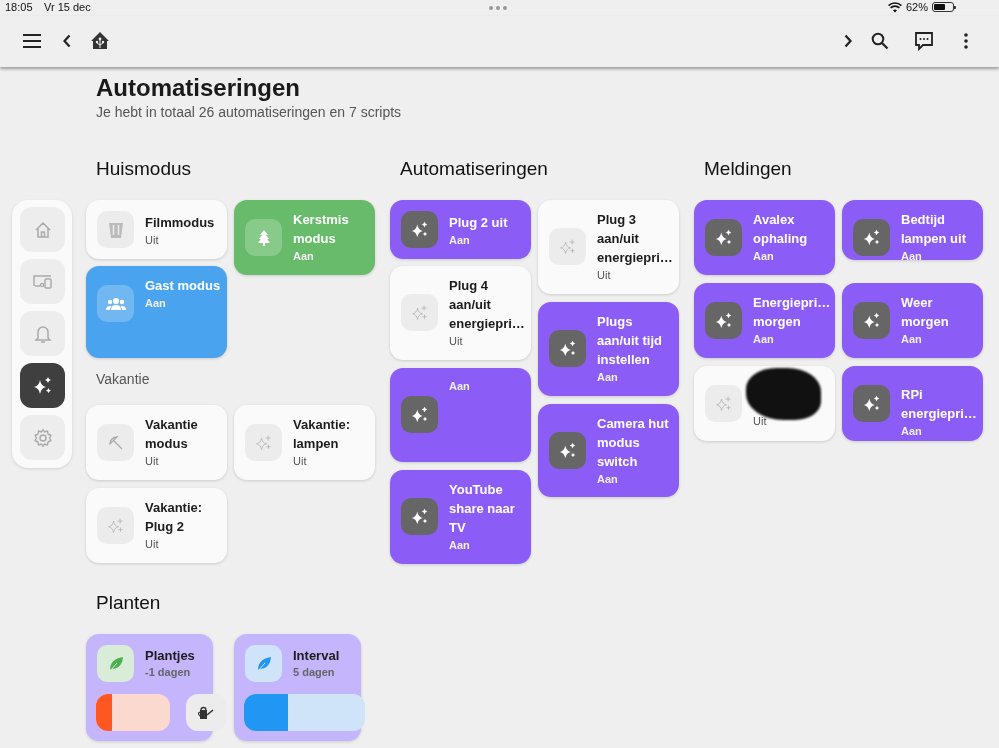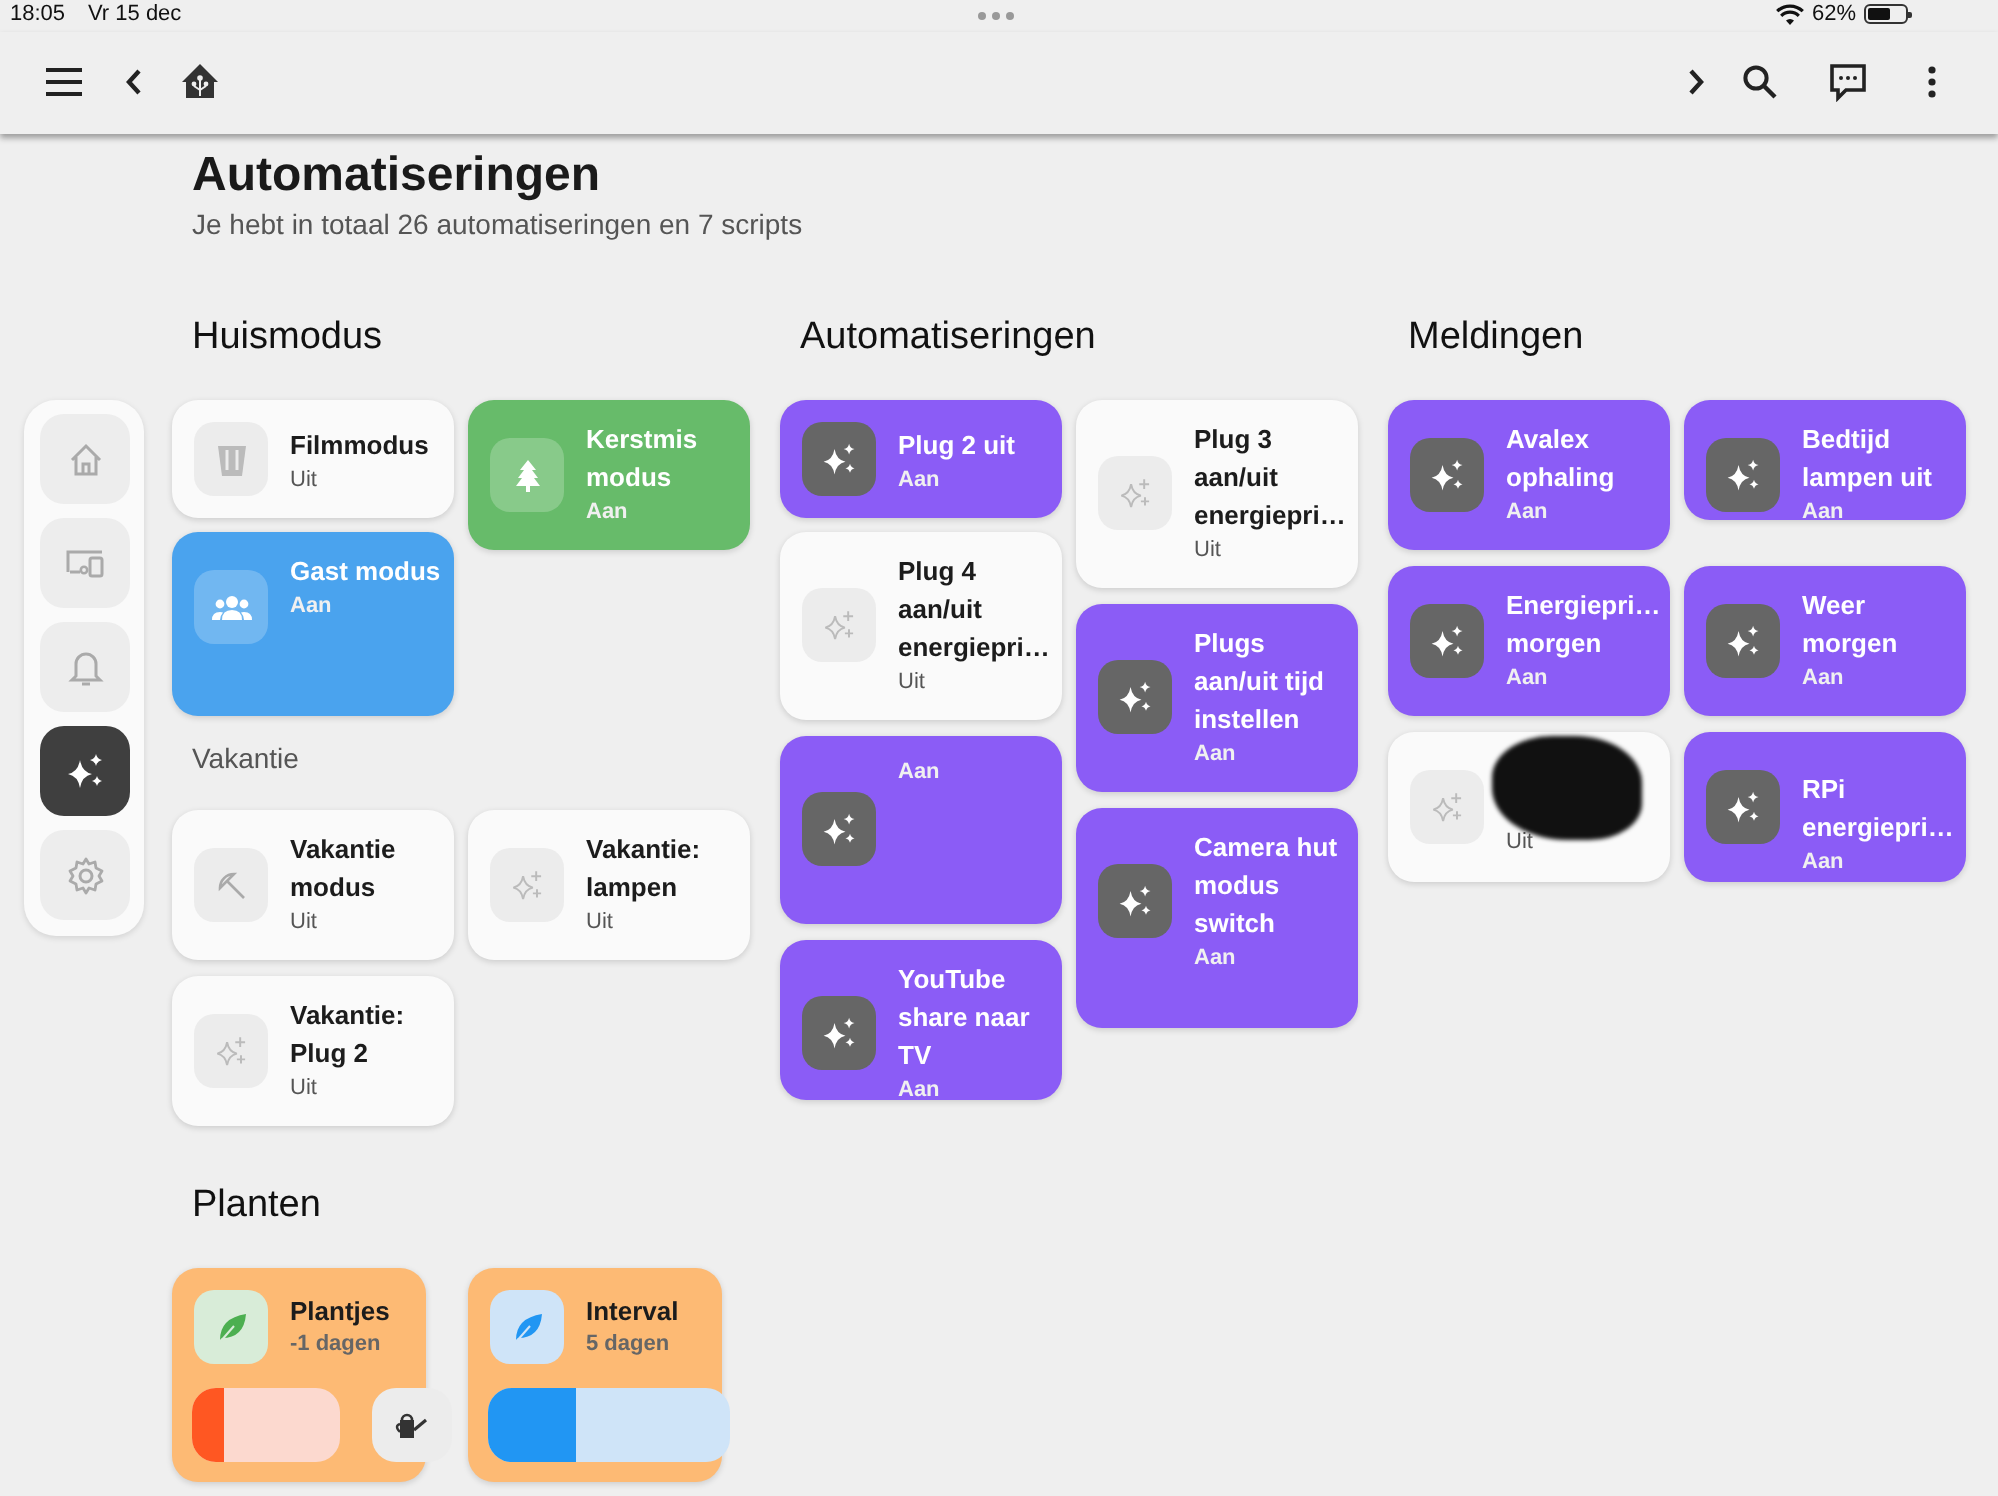--- a/index.html
+++ b/index.html
@@ -33,21 +33,21 @@
   .card.green { background: #67bb6a; color: #fff; }
   .card .ic { position: absolute; left: 11px; width: 37px; height: 37px; border-radius: 10px; background: #ececec; display: flex; align-items: center; justify-content: center; }
   .card.dark .ic { background: #666; }
   .card.blue .ic, .card.green .ic { background: rgba(255,255,255,0.22); }
   .card .txt { position: absolute; left: 59px; right: 6px; }
   .card .name { font-size: 13px; font-weight: bold; line-height: 19px; }
   .card .state { font-size: 11px; font-weight: bold; color: #666; line-height: 17px; }
   .card.dark .state, .card.blue .state, .card.green .state { color: #f0f0f0; }
   .card.light .state { font-weight: normal; color: #555; }
 
-  .plant { position: absolute; width: 127px; height: 107px; border-radius: 13px; background: #fdba74; box-shadow: 0 1px 3px rgba(0,0,0,0.15); }
+  .plant { position: absolute; width: 127px; height: 107px; border-radius: 13px; background: #c4b5fd; box-shadow: 0 1px 3px rgba(0,0,0,0.15); }
   .plant .ic { position: absolute; left: 11px; top: 11px; width: 37px; height: 37px; border-radius: 10px; display: flex; align-items: center; justify-content: center; }
   .plant .name { position: absolute; left: 59px; top: 14px; font-size: 13px; font-weight: bold; }
   .plant .state { position: absolute; left: 59px; top: 32px; font-size: 11px; font-weight: bold; color: #666; }
   .bar { position: absolute; top: 60px; height: 37px; border-radius: 12px; overflow: hidden; cursor: pointer; }
   .bar .fill { height: 100%; }
   .water-btn { position: absolute; left: 100px; top: 60px; width: 40px; height: 37px; border-radius: 12px; background: #ececec; display: flex; align-items: center; justify-content: center; cursor: pointer; }
   .redact { position: absolute; left: 52px; top: 2px; width: 75px; height: 52px; background: #111; border-radius: 40% 45% 35% 50%; filter: blur(1px); }
 </style>
 </head>
 <body>
@@ -298,34 +298,34 @@
       <svg width="20" height="20" viewBox="0 0 22 22">
         <path d="M8 5 Q9 11 14 12 Q9 13 8 19 Q7 13 2 12 Q7 11 8 5 Z" fill="#fff"></path>
         <path d="M16 2 Q16.5 4.5 19 5 Q16.5 5.5 16 8 Q15.5 5.5 13 5 Q15.5 4.5 16 2 Z" fill="#fff"></path>
         <path d="M16.5 13 Q17 15 19 15.5 Q17 16 16.5 18 Q16 16 14 15.5 Q16 15 16.5 13 Z" fill="#fff"></path>
       </svg>
     </div>
   <div class="txt" style="top:10px">
       <div class="state">Aan</div>
     </div>
 </div>
-<div class="card dark" style="left:538px;top:404px;height:110px">
+<div class="card dark" style="left:538px;top:404px;height:93px">
   <div class="ic" style="top:28px">
       <svg width="20" height="20" viewBox="0 0 22 22">
         <path d="M8 5 Q9 11 14 12 Q9 13 8 19 Q7 13 2 12 Q7 11 8 5 Z" fill="#fff"></path>
         <path d="M16 2 Q16.5 4.5 19 5 Q16.5 5.5 16 8 Q15.5 5.5 13 5 Q15.5 4.5 16 2 Z" fill="#fff"></path>
         <path d="M16.5 13 Q17 15 19 15.5 Q17 16 16.5 18 Q16 16 14 15.5 Q16 15 16.5 13 Z" fill="#fff"></path>
       </svg>
     </div>
   <div class="txt" style="top:10px">
       <div class="name">Camera hut modus switch</div>
       <div class="state">Aan</div>
     </div>
 </div>
-<div class="card dark" style="left:390px;top:470px;height:80px">
+<div class="card dark" style="left:390px;top:470px;height:94px">
   <div class="ic" style="top:28px">
       <svg width="20" height="20" viewBox="0 0 22 22">
         <path d="M8 5 Q9 11 14 12 Q9 13 8 19 Q7 13 2 12 Q7 11 8 5 Z" fill="#fff"></path>
         <path d="M16 2 Q16.5 4.5 19 5 Q16.5 5.5 16 8 Q15.5 5.5 13 5 Q15.5 4.5 16 2 Z" fill="#fff"></path>
         <path d="M16.5 13 Q17 15 19 15.5 Q17 16 16.5 18 Q16 16 14 15.5 Q16 15 16.5 13 Z" fill="#fff"></path>
       </svg>
     </div>
   <div class="txt" style="top:10px">
       <div class="name">YouTube share naar TV</div>
       <div class="state">Aan</div>

